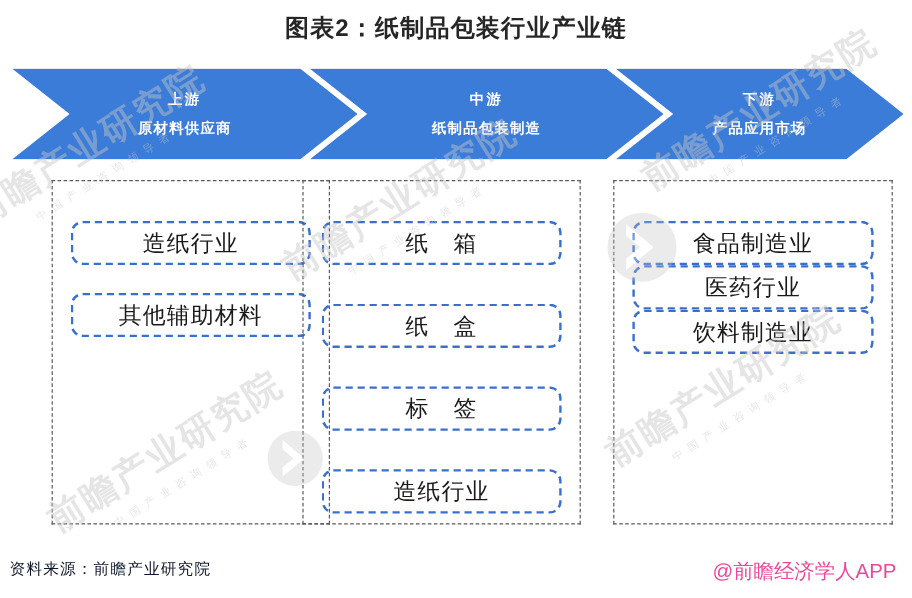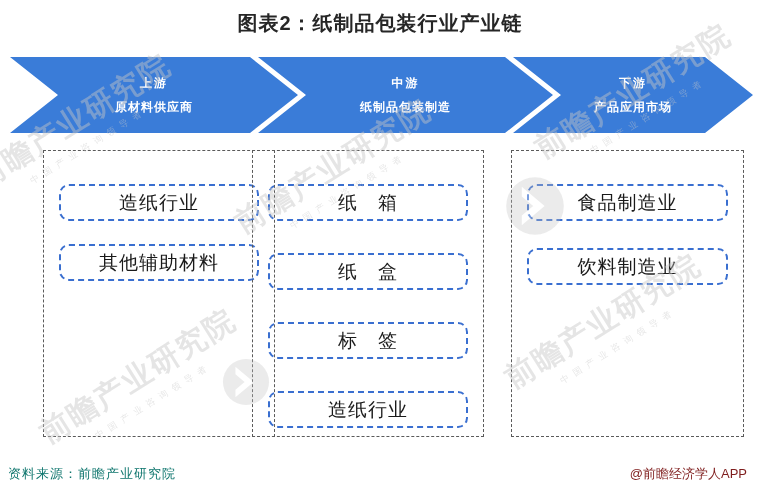--- a/index.html
+++ b/index.html
@@ -24,32 +24,32 @@
   .a3{left:513px;width:240px;text-align:right;}
   .arrow .l2{letter-spacing:1px;font-family:Liberation Serif, serif;}
   
   .col{
     position:absolute;top:150px;height:287px;box-sizing:border-box;
     border:1px dashed #5a5a5a;background:transparent;
     display:flex;flex-direction:column;align-items:center;padding-top:33px;
   }
   .c1{left:19px;width:232px;gap:23px;margin-left:24px;}
   .c2{left:252px;width:232px;gap:32px;}
-  .c3{left:511px;width:233px;gap:27px;}
+  .c3{left:511px;width:233px;}
   
   .pill{
     width:calc(100% - 30px);height:37px;box-sizing:border-box;flex:0 0 auto;
     border:2px dashed #3a6fd0;border-radius:10px;background:transparent;
     display:flex;align-items:center;justify-content:center;
     font-family:"Liberation Serif","DejaVu Serif",serif;
     font-size:19px;color:#1a1a1a;letter-spacing:1px;
   }
   
-  .source{position:absolute;left:8px;top:465px;font-size:13px;color:#0f766e;letter-spacing:1px;}
-  .credit{position:absolute;right:13px;top:465px;font-size:13px;color:#7f1d1d;}
+  .source{position:absolute;left:8px;top:465px;font-size:13px;color:#0f172a;letter-spacing:1px;}
+  .credit{position:absolute;right:13px;top:465px;font-size:17px;color:#ec4899;}
   
   .wm{
     position:absolute;z-index:9;pointer-events:none;text-align:center;
     transform:rotate(-32deg);opacity:.45;
   }
   .wm-main{font-size:30px;font-weight:bold;color:#c6c6c6;letter-spacing:2px;white-space:nowrap;}
   .wm-sub{font-size:9px;color:#c9c9c9;letter-spacing:6px;white-space:nowrap;margin-top:2px;}
   .wm-logo{position:absolute;z-index:8;pointer-events:none;opacity:.32;}
 </style>
 </head>
@@ -109,19 +109,20 @@
 
   <div class="col c2">
     <div class="pill">纸　箱</div>
     <div class="pill">纸　盒</div>
     <div class="pill">标　签</div>
     <div class="pill">造纸行业</div>
   </div>
 
   <div class="col c3">
     <div class="pill">食品制造业</div>
+    <div class="pill">医药行业</div>
     <div class="pill">饮料制造业</div>
   </div>
 
   <div class="source">资料来源：前瞻产业研究院</div>
   <div class="credit">@前瞻经济学人APP</div>
 
 </div>
 
 </body></html>

